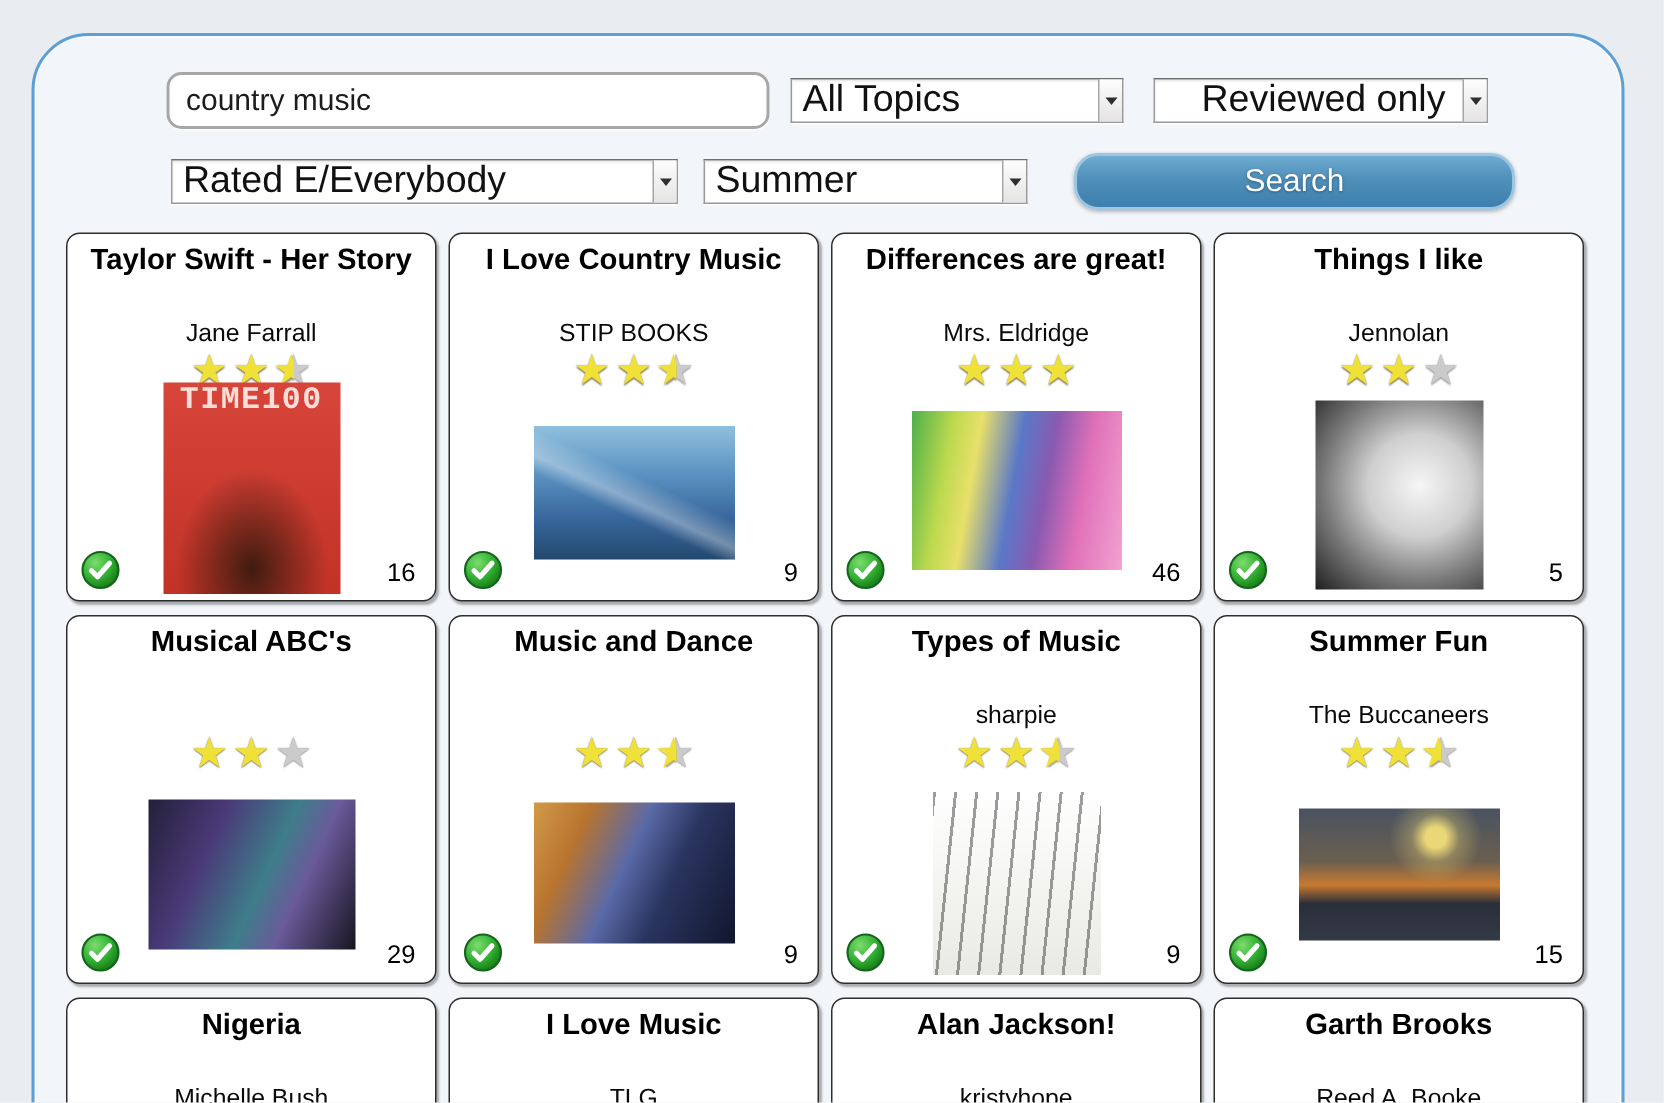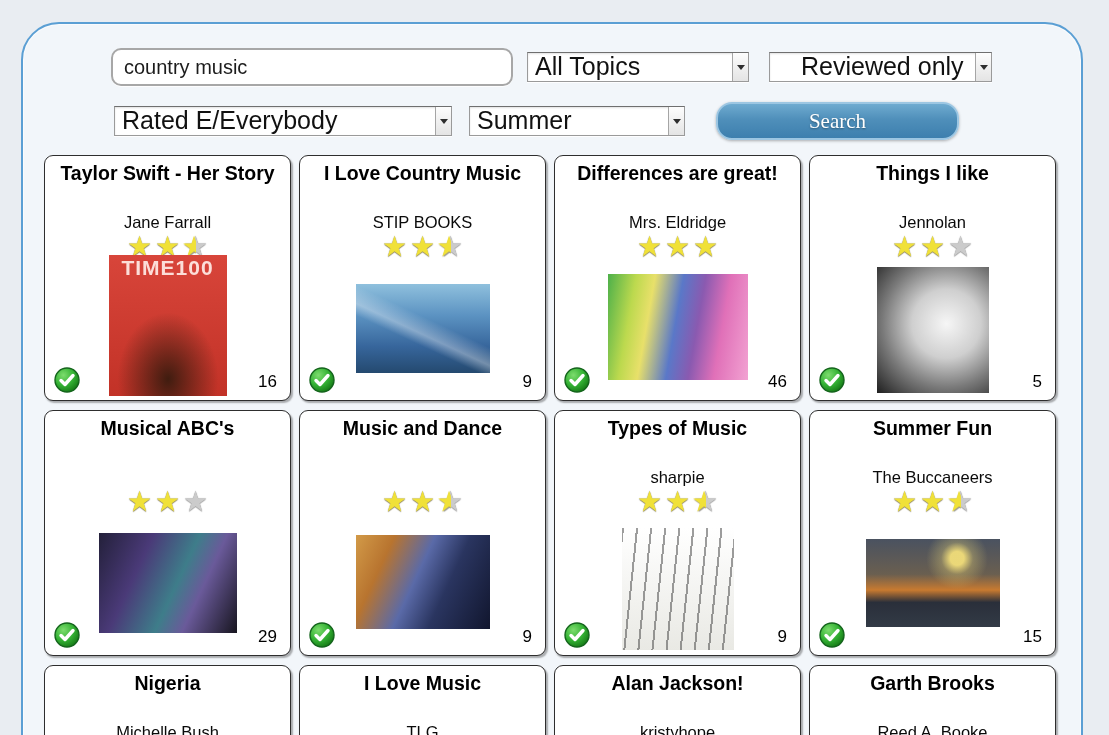--- a/index.html
+++ b/index.html
@@ -17,44 +17,44 @@
       height:30px;box-sizing:border-box;font-size:25px;color:#111;cursor:pointer;
       box-shadow:inset 0 1px 2px rgba(0,0,0,.12),0 1px 0 rgba(255,255,255,.9);}
   .sel .lbl{flex:1;padding:0 6px 2px 7px;white-space:nowrap;overflow:hidden;}
   .arrowbox{width:15px;align-self:stretch;border-left:1px solid #a5a5a5;
       background:linear-gradient(#fdfdfd,#e4e4e4);display:flex;flex-direction:column;align-items:center;justify-content:center;}
   .arrowbox::before{content:"";border:4px solid transparent;border-top:5px solid #2e2e2e;margin-top:5px;}
   .w-topics{width:222px;margin-left:14px;}
   .w-reviewed{width:223px;margin-left:20px;padding-left:24px;}
   .w-rated{width:338px;}
   .w-lang{width:216px;margin-left:17px;}
-  .search-btn{margin-left:31px;width:243px;height:38px;border:2px solid #9cc6e2;border-radius:16px;
+  .search-btn{margin-left:31px;width:294px;height:38px;border:2px solid #9cc6e2;border-radius:16px;
       background:linear-gradient(180deg,#6fabd0 0%,#4f8fba 45%,#3d7fae 100%);
-      color:#fff;font-size:21px;font-family:Liberation Serif, serif;cursor:pointer;
+      color:#fff;font-size:21px;font-family:Liberation Sans, sans-serif;cursor:pointer;
       text-shadow:0 1px 2px rgba(0,0,0,.35);box-shadow:0 1px 3px rgba(0,0,0,.3);}
   
   .grid{margin:15px 0 0 21px;display:flex;flex-wrap:wrap;width:1030px;}
   .card{position:relative;width:245px;height:244px;background:#fff;border:1px solid #2e2e2e;border-radius:9px;
       margin:0 8px 9px 0;box-shadow:1.5px 2px 1.5px rgba(0,0,0,.3);cursor:pointer;}
   .card .title{position:absolute;top:6px;left:3px;right:3px;text-align:center;font-weight:bold;font-size:19.5px;
       color:#000;white-space:nowrap;overflow:hidden;}
   .card .author{position:absolute;top:57px;left:0;right:0;text-align:center;font-size:16.5px;color:#0a0a0a;}
   .card .stars{position:absolute;top:76px;left:0;right:0;text-align:center;height:32px;line-height:30px;}
   .star{position:relative;display:inline-block;width:28px;font-size:28px;color:#cbcbcb;
       text-shadow:0 1px 1px rgba(0,0,0,.25), 0 0 1px #999;}
   .star .fill{position:absolute;left:0;top:0;overflow:hidden;color:#f0e138;width:0;
       text-shadow:0 1px 1px rgba(120,100,0,.45);}
   .thumb{position:absolute;left:50%;transform:translateX(-50%);}
   .check{position:absolute;left:9px;bottom:7px;width:26px;height:26px;}
   .count{position:absolute;right:13px;bottom:8px;font-size:17px;color:#000;}
   
   .t0{top:99px;width:118px;height:141px;background:
       radial-gradient(ellipse 72px 95px at 50% 88%, rgba(45,25,12,.88), rgba(45,25,12,0) 70%),
       linear-gradient(180deg,#d8453a,#c23227);}
-  .time-label{display:block;text-align:center;font-family:Liberation Sans, sans-serif;font-weight:bold;
+  .time-label{display:block;text-align:center;font-family:Liberation Mono, monospace;font-weight:bold;
       font-size:21px;letter-spacing:1px;color:rgba(255,235,230,.92);margin-top:1px;}
   .t1{top:128px;width:134px;height:89px;background:
       linear-gradient(25deg, transparent 38%, rgba(255,255,255,.35) 46%, transparent 58%),
       linear-gradient(180deg,#8fc0dd 0%,#5c93c2 35%,#37669c 70%,#24496f 100%);}
   .t2{top:118px;width:140px;height:106px;background:
       linear-gradient(100deg,#4db04a 0%,#bcd94e 18%,#e8e06a 30%,#5a78c8 48%,#8a5ab0 62%,#e070b8 78%,#f2a2d2 100%);}
   .t3{top:111px;width:112px;height:126px;background:
       radial-gradient(circle at 62% 45%, #f6f6f6 0%, #cfcfcf 35%, #7a7a7a 65%, #1f1f1f 100%);}
   .t4{top:122px;width:138px;height:100px;background:
       linear-gradient(115deg,#23203a 0%,#4a3a78 30%,#3e7d8a 55%,#6a5a9a 70%,#17151f 100%);}

